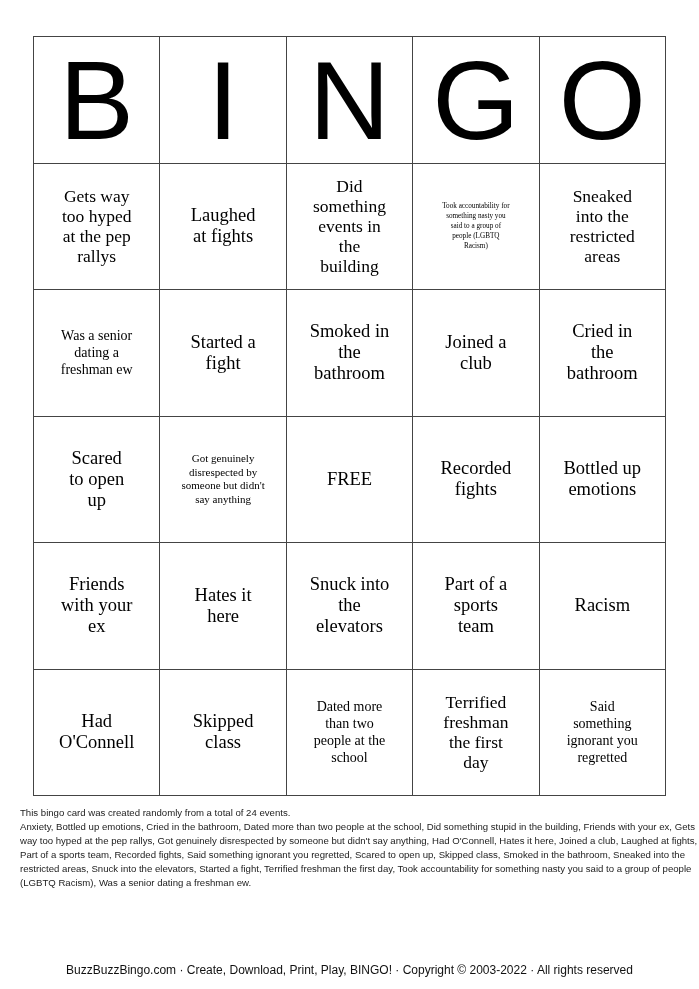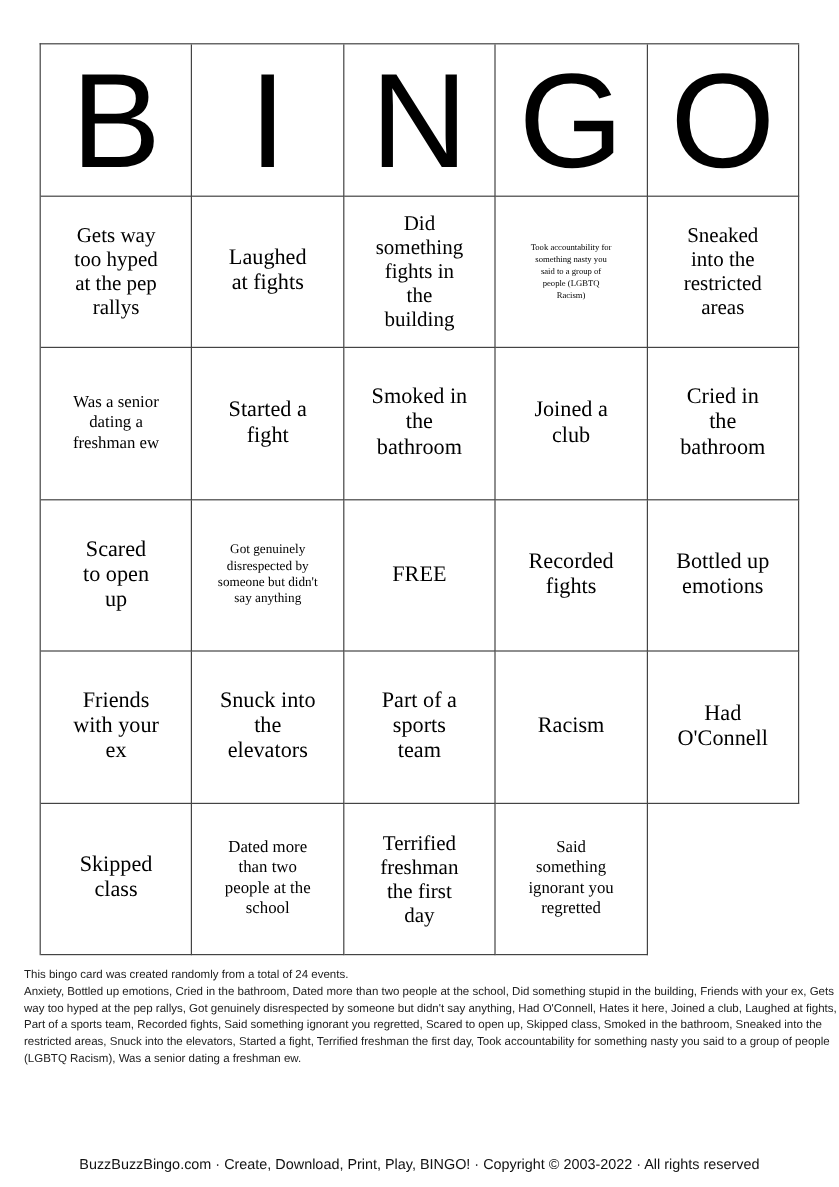--- a/index.html
+++ b/index.html
@@ -117,21 +117,21 @@
       <span>O</span>
     </div>
 
   <div class="cell t-large narrow2">
       <span class="cell-text">Gets way too hyped at the pep rallys</span>
     </div>
   <div class="cell t-xl narrow2">
       <span class="cell-text">Laughed at fights</span>
     </div>
   <div class="cell t-large narrow2">
-      <span class="cell-text">Did something fights in the building</span>
+      <span class="cell-text">Did something events in the building</span>
     </div>
   <div class="cell t-tiny" style="padding:4px 28px;">
       <span class="cell-text">Took accountability for something nasty you said to a group of people (LGBTQ  Racism)</span>
     </div>
   <div class="cell t-large narrow">
       <span class="cell-text">Sneaked into the restricted areas</span>
     </div>
 
   <div class="cell t-medium narrow2">
       <span class="cell-text">Was a senior dating a freshman ew</span>
@@ -160,20 +160,23 @@
     </div>
   <div class="cell t-xl narrow2">
       <span class="cell-text">Recorded fights</span>
     </div>
   <div class="cell t-xl narrow2">
       <span class="cell-text">Bottled up emotions</span>
     </div>
 
   <div class="cell t-xl narrow2">
       <span class="cell-text">Friends with your ex</span>
+    </div>
+  <div class="cell t-xl narrow">
+      <span class="cell-text">Hates it here</span>
     </div>
   <div class="cell t-xl narrow2">
       <span class="cell-text">Snuck into the elevators</span>
     </div>
   <div class="cell t-xl narrow2">
       <span class="cell-text">Part of a sports team</span>
     </div>
   <div class="cell t-xl narrow2">
       <span class="cell-text">Racism</span>
     </div>

